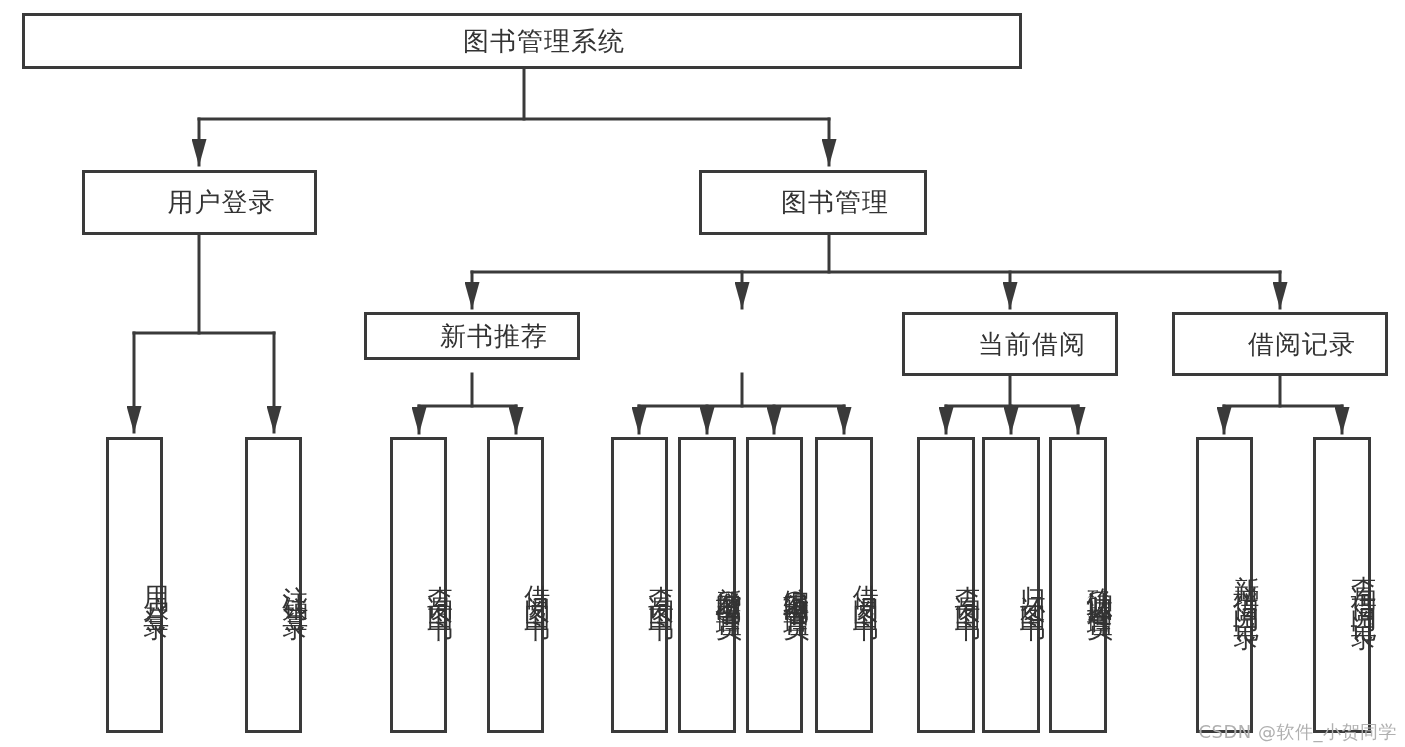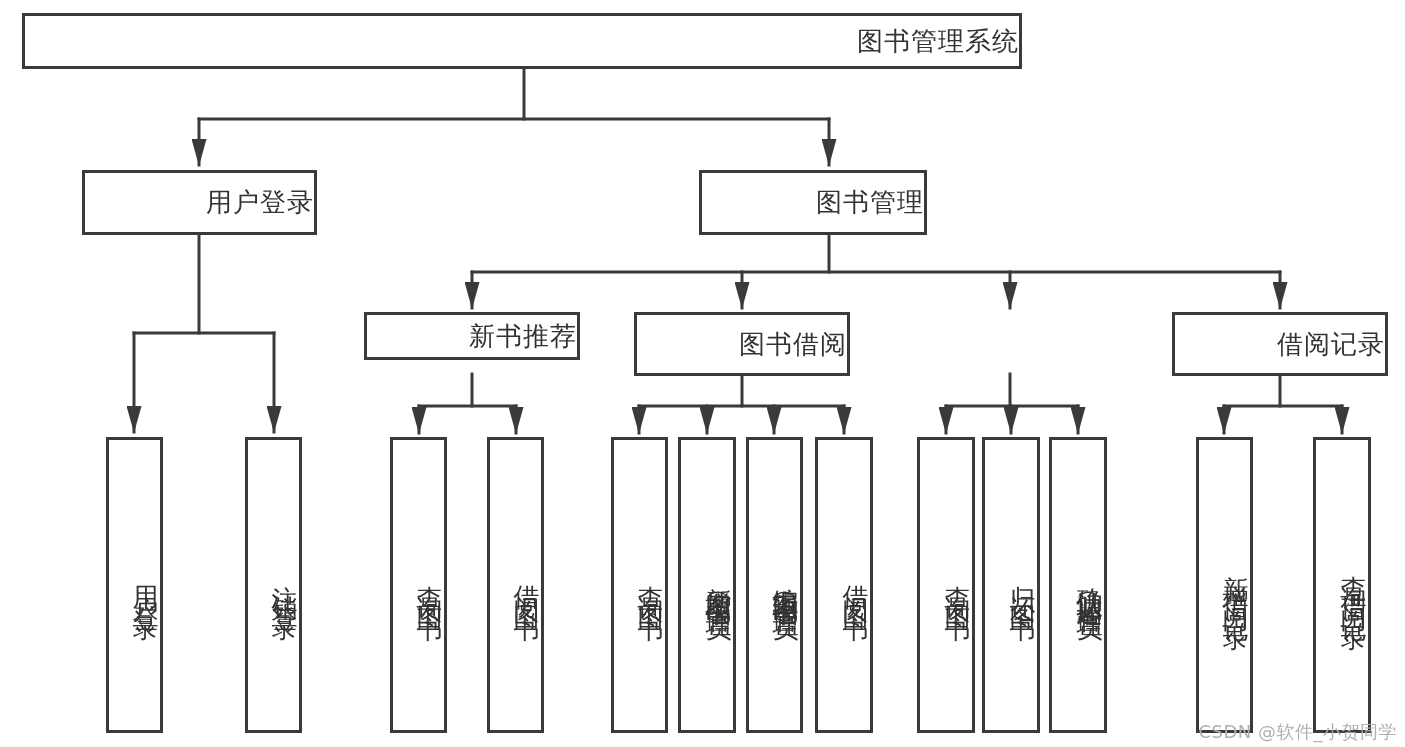--- a/index.html
+++ b/index.html
@@ -11,21 +11,21 @@
     overflow:hidden;
   }
   #connectors { position:absolute; left:0; top:0; z-index:1; }
   .box {
     position:absolute;
     box-sizing:border-box;
     background:#ffffff;
     border:3px solid #3a3a3a;
     display:flex;
     align-items:center;
-    justify-content:flex-end;
+    justify-content:center;
     z-index:2;
     color:#333333;
     padding-left:44px;
   }
   .hlabel {
     font-size:26px;
     letter-spacing:1px;
     white-space:nowrap;
     color:#333333;
   }
@@ -112,22 +112,22 @@
   <div class="box" style="left:82px; top:170px; width:235px; height:65px;">
     <span class="hlabel">用户登录</span>
   </div>
   <div class="box" style="left:699px; top:170px; width:228px; height:65px;">
     <span class="hlabel">图书管理</span>
   </div>
 
   <div class="box" style="left:364px; top:312px; width:216px; height:48px;">
     <span class="hlabel">新书推荐</span>
   </div>
-  <div class="box" style="left:634px; top:312px; width:216px; height:64px;">
-    <span class="hlabel">图书借阅</span>
+  <div class="box" style="left:902px; top:312px; width:216px; height:64px;">
+    <span class="hlabel">当前借阅</span>
   </div>
   <div class="box" style="left:1172px; top:312px; width:216px; height:64px;">
     <span class="hlabel">借阅记录</span>
   </div>
 
   <div class="box" style="left:106px; top:437px; width:57px; height:296px;">
     <span class="vlabel">用户登录</span>
   </div>
   <div class="box" style="left:245px; top:437px; width:57px; height:296px;">
     <span class="vlabel">注销登录</span>

